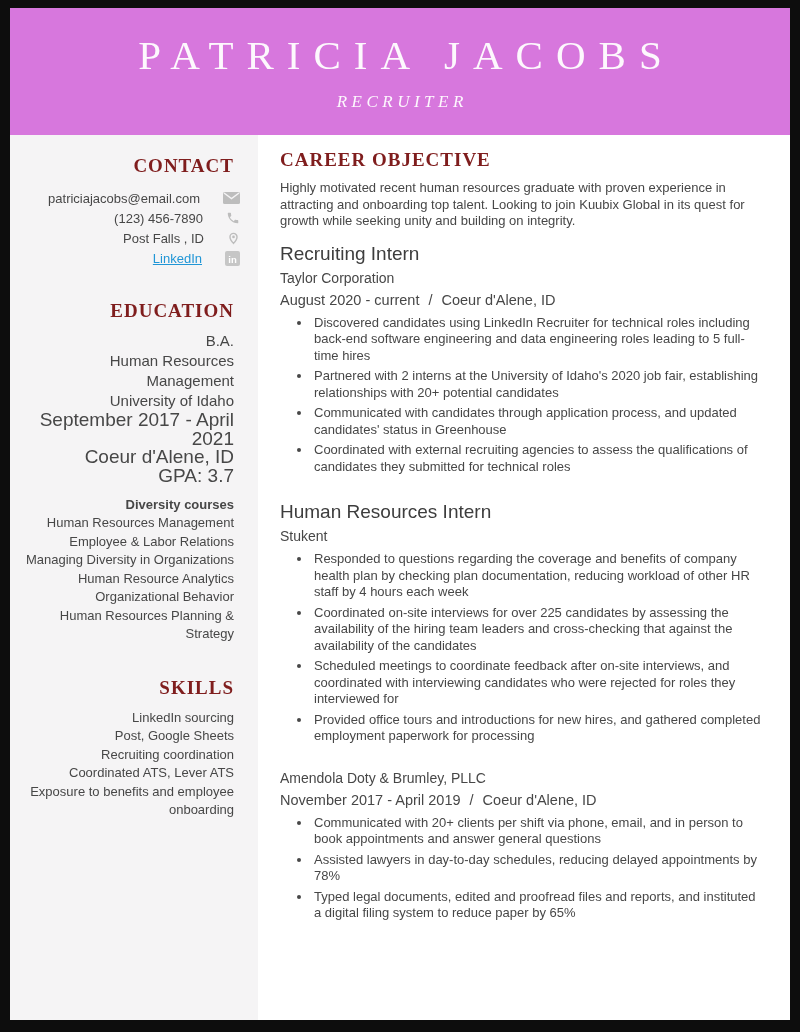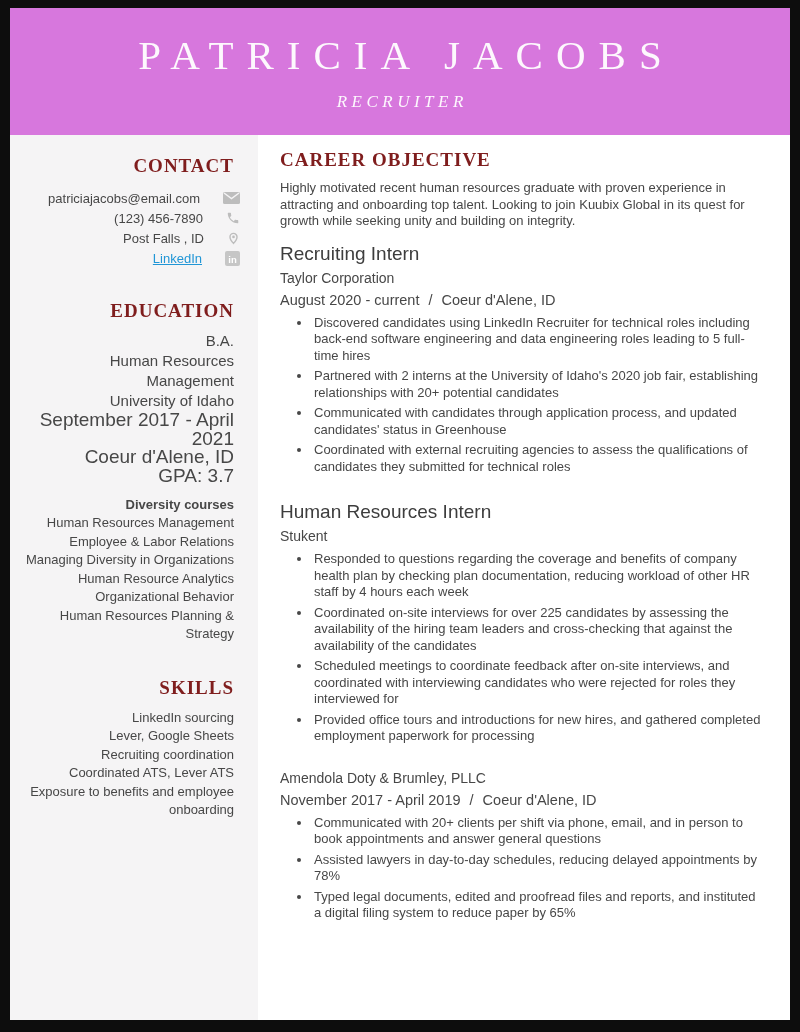--- a/index.html
+++ b/index.html
@@ -164,21 +164,21 @@
                 <div class="course">Organizational Behavior</div>
                 <div class="course">Human Resources Planning &amp; Strategy</div>
               </div>
           </div>
         </div>
 
         <div>
           <div class="side-h skills-heading">SKILLS</div>
           <div class="skills-list">
               <div class="skill">LinkedIn sourcing</div>
-              <div class="skill">Lever, Google Sheets</div>
+              <div class="skill">Post, Google Sheets</div>
               <div class="skill">Recruiting coordination</div>
               <div class="skill">Coordinated ATS, Lever ATS</div>
               <div class="skill">Exposure to benefits and employee onboarding</div>
             </div>
         </div>
 
       </div>
 
       <div class="main">
 

